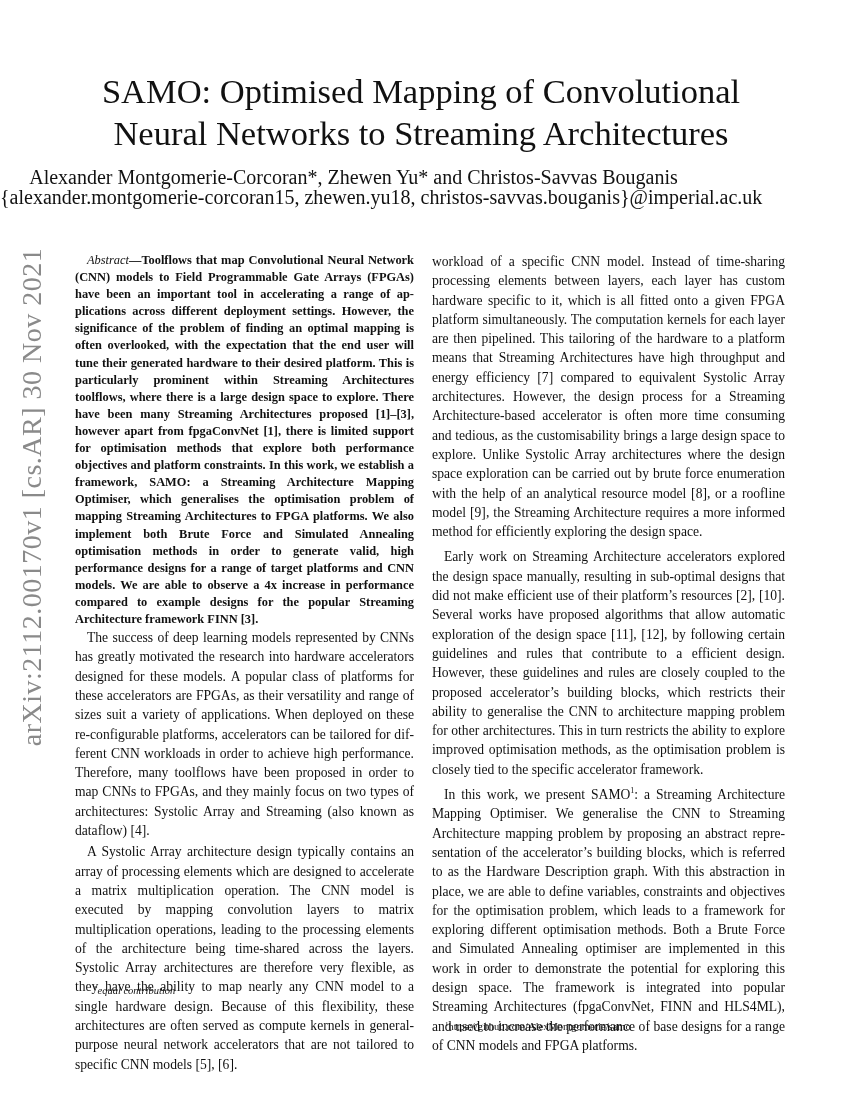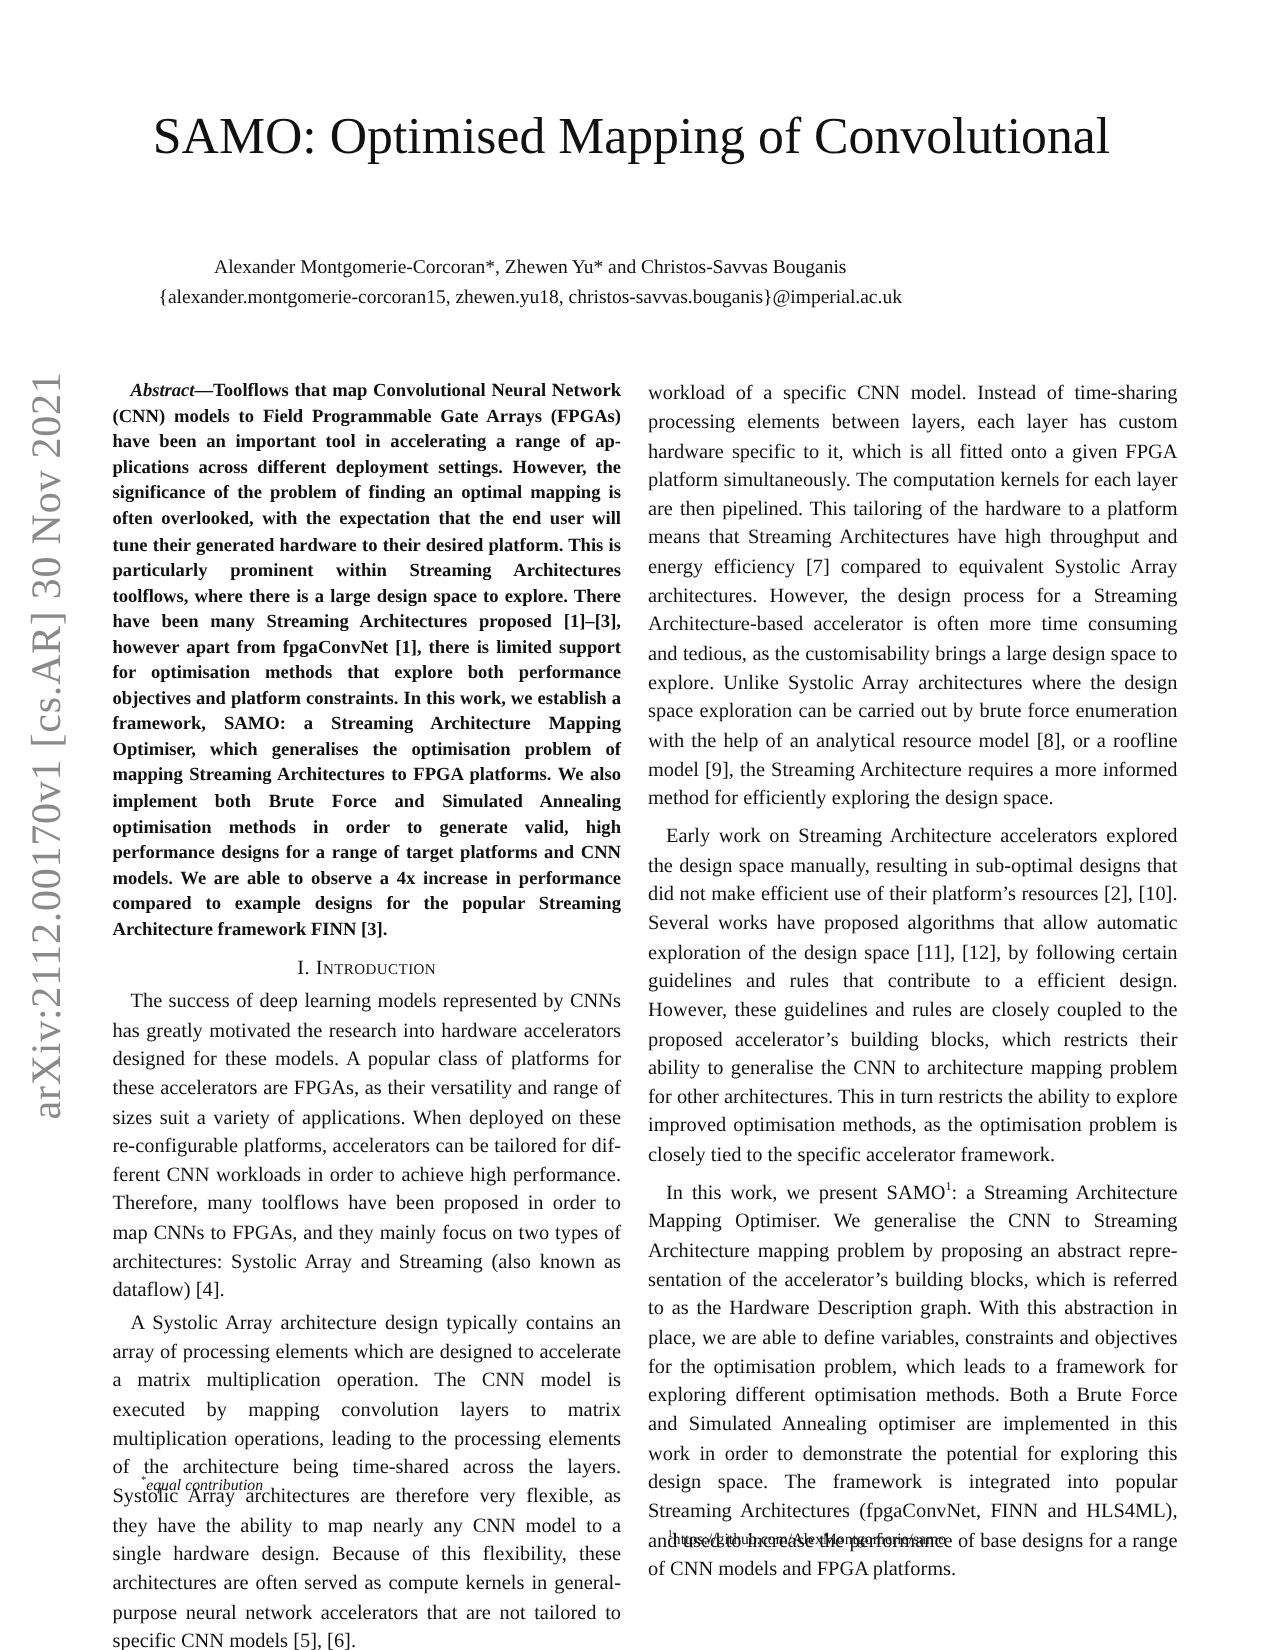--- a/index.html
+++ b/index.html
@@ -1,54 +1,54 @@
 <!DOCTYPE html>
 <html><head>
 <meta charset="utf-8">
 <style>
   html, body { margin: 0; padding: 0; background: #ffffff; }
   body { width: 850px; height: 1100px; position: relative; overflow: hidden; font-family: "Liberation Serif", "DejaVu Serif", serif; color: #111; }
   .title { position: absolute; top: 70px; left: 0; width: 842px; text-align: center; font-size: 34.5px; line-height: 42px; font-weight: normal; color: #111; margin: 0; }
   .title span { display: block; }
-  .authors { position: absolute; top: 168px; left: 0; width: 707px; text-align: center; font-size: 13px; line-height: 19.5px; }
+  .authors { position: absolute; top: 168px; left: 0; width: 707px; text-align: center; font-size: 20px; line-height: 19.5px; }
   .authors div { white-space: nowrap; }
   .col { position: absolute; top: 252px; font-size: 13.6px; line-height: 19.3px; text-align: justify; hyphens: manual; }
   .col-left { left: 75px; width: 339px; }
   .col-right { left: 432px; width: 353px; }
   .abstract { font-weight: bold; font-size: 12.4px; line-height: 17.1px; text-indent: 12px; margin: 0; }
-  .abstract .abs-label { font-style: italic; font-weight: bold; }
+  .abstract .abs-label { font-style: italic; font-weight: normal; }
   .section-heading { text-align: center; font-size: 13.6px; margin: 7px 0 3px 0; font-variant: small-caps; letter-spacing: 0.3px; }
   p.para { margin: 0; text-indent: 12px; }
   .col-right p.para.first { text-indent: 0; }
   .col-right p.para + p.para { margin-top: 6px; }
   .col-left p.para + p.para { margin-top: 2px; }
   sup { font-size: 8px; line-height: 0; vertical-align: super; }
   .footnote-left { position: absolute; top: 985px; left: 94px; font-size: 10.5px; font-style: italic; }
   .footnote-right { position: absolute; top: 985px; left: 445px; font-size: 10.5px; margin-top: 36px; }
   .footnote-left sup, .footnote-right sup { font-size: 7px; font-style: normal; }
   .arxiv-stamp { position: absolute; left: 32px; top: 497px; transform: translate(-50%, -50%) rotate(-90deg); white-space: nowrap; font-size: 28px; color: #8a8a8a; letter-spacing: 0.5px; }
 </style>
 </head>
 <body>
 
 <div class="arxiv-stamp">arXiv:2112.00170v1  [cs.AR]  30 Nov 2021</div>
 
 <h1 class="title">
   <span>SAMO: Optimised Mapping of Convolutional</span>
+  <span>Neural Networks to Streaming Architectures</span>
 </h1>
 
 <div class="authors">
   <div>Alexander Montgomerie-Corcoran*, Zhewen Yu* and Christos-Savvas Bouganis</div>
   <div>{alexander.montgomerie-corcoran15, zhewen.yu18, christos-savvas.bouganis}@imperial.ac.uk</div>
 </div>
 
 <div class="col col-left">
   <p class="abstract"><span class="abs-label">Abstract</span><span>—Toolflows that map Convolutional Neural Network (CNN) models to Field Programmable Gate Arrays (FPGAs) have been an important tool in accelerating a range of ap­plications across different deployment settings. However, the significance of the problem of finding an optimal mapping is often overlooked, with the expectation that the end user will tune their generated hardware to their desired platform. This is particularly prominent within Streaming Architectures toolflows, where there is a large design space to explore. There have been many Streaming Architectures proposed [1]–[3], however apart from fpgaConvNet [1], there is limited support for optimisation methods that explore both performance objectives and platform constraints. In this work, we establish a framework, SAMO: a Streaming Architecture Mapping Optimiser, which generalises the optimisation problem of mapping Streaming Architectures to FPGA platforms. We also implement both Brute Force and Simulated Annealing optimisation methods in order to generate valid, high performance designs for a range of target platforms and CNN models. We are able to observe a 4x increase in performance compared to example designs for the popular Streaming Architecture framework FINN [3].</span></p>
 
-  <div class="section-heading">I. Introduction</div>
 
   <p class="para">The success of deep learning models represented by CNNs has greatly motivated the research into hardware accelerators designed for these models. A popular class of platforms for these accelerators are FPGAs, as their versatility and range of sizes suit a variety of applications. When deployed on these re-configurable platforms, accelerators can be tailored for dif­ferent CNN workloads in order to achieve high performance. Therefore, many toolflows have been proposed in order to map CNNs to FPGAs, and they mainly focus on two types of architectures: Systolic Array and Streaming (also known as dataflow) [4].</p>
   <p class="para">A Systolic Array architecture design typically contains an array of processing elements which are designed to accelerate a matrix multiplication operation. The CNN model is executed by mapping convolution layers to matrix multiplication oper­ations, leading to the processing elements of the architecture being time-shared across the layers. Systolic Array architec­tures are therefore very flexible, as they have the ability to map nearly any CNN model to a single hardware design. Because of this flexibility, these architectures are often served as compute kernels in general-purpose neural network accelerators that are not tailored to specific CNN models [5], [6].</p>
 
 </div>
 
 <div class="col col-right">
   <p class="para first">workload of a specific CNN model. Instead of time-sharing processing elements between layers, each layer has custom hardware specific to it, which is all fitted onto a given FPGA platform simultaneously. The computation kernels for each layer are then pipelined. This tailoring of the hardware to a platform means that Streaming Architectures have high throughput and energy efficiency [7] compared to equivalent Systolic Array architectures. However, the design process for a Streaming Architecture-based accelerator is often more time consuming and tedious, as the customisability brings a large design space to explore. Unlike Systolic Array architectures where the design space exploration can be carried out by brute force enumeration with the help of an analytical resource model [8], or a roofline model [9], the Streaming Architecture requires a more informed method for efficiently exploring the design space.</p>
   <p class="para">Early work on Streaming Architecture accelerators explored the design space manually, resulting in sub-optimal designs that did not make efficient use of their platform’s resources [2], [10]. Several works have proposed algorithms that allow auto­matic exploration of the design space [11], [12], by following certain guidelines and rules that contribute to a efficient design. However, these guidelines and rules are closely coupled to the proposed accelerator’s building blocks, which restricts their ability to generalise the CNN to architecture mapping problem for other architectures. This in turn restricts the ability to explore improved optimisation methods, as the optimisation problem is closely tied to the specific accelerator framework.</p>
   <p class="para"><span>In this work, we present SAMO</span><sup>1</sup><span>: a Streaming Architecture Mapping Optimiser. We generalise the CNN to Streaming Architecture mapping problem by proposing an abstract repre­sentation of the accelerator’s building blocks, which is referred to as the Hardware Description graph. With this abstraction in place, we are able to define variables, constraints and objec­tives for the optimisation problem, which leads to a framework for exploring different optimisation methods. Both a Brute Force and Simulated Annealing optimiser are implemented in this work in order to demonstrate the potential for exploring this design space. The framework is integrated into popular Streaming Architectures (fpgaConvNet, FINN and HLS4ML), and used to increase the performance of base designs for a range of CNN models and FPGA platforms.</span></p>

